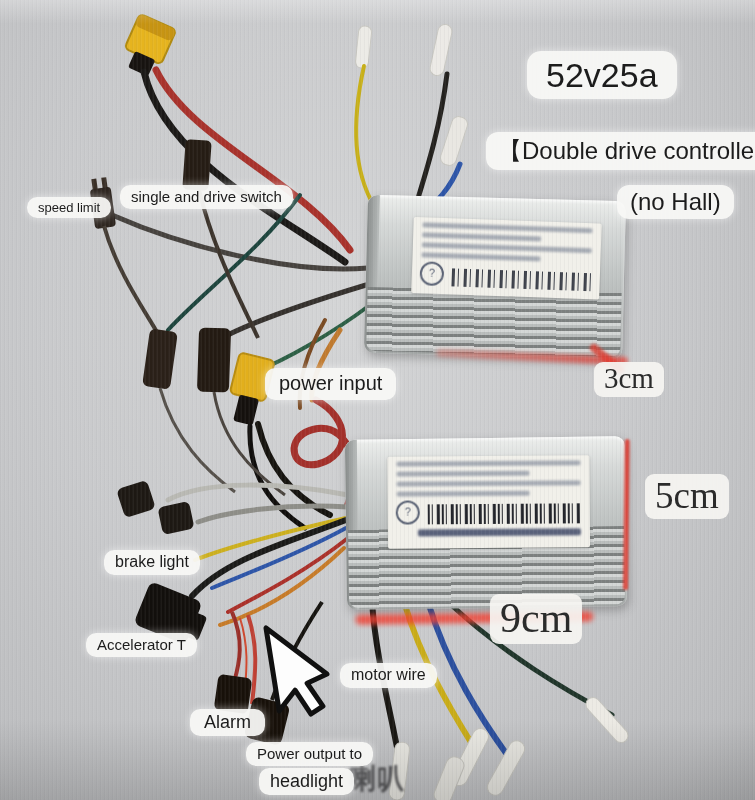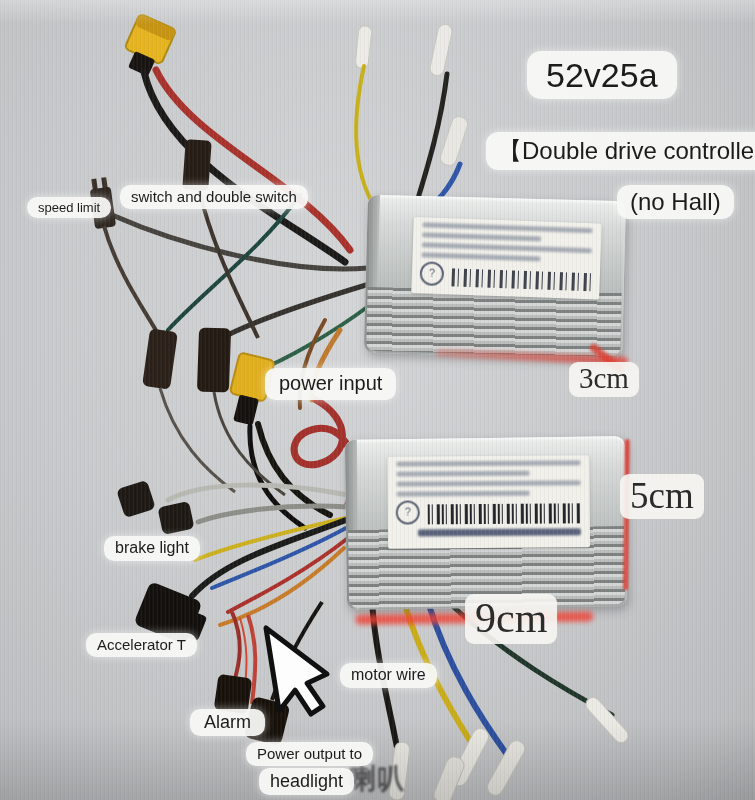--- a/index.html
+++ b/index.html
@@ -54,26 +54,26 @@
   
   #wires{position:absolute;left:0;top:0;z-index:1;}
   #frontart{position:absolute;left:0;top:0;z-index:6;pointer-events:none;}
 
   
   .bubble{position:absolute;z-index:7;background:rgba(248,248,246,.95);border-radius:10px;
     padding:3px 11px;color:#1c1c1c;white-space:nowrap;line-height:1.18;
     box-shadow:0 0 8px rgba(255,255,255,.55);}
   .dim{position:absolute;z-index:7;background:rgba(246,245,242,.92);border-radius:9px;
     padding:0px 10px 2px 10px;color:#2b2b2b;white-space:nowrap;
-    font-family:"Liberation Serif",serif;}
+    font-family:"Liberation Serif",serif;margin-left:25px;}
   #lbl-speed-limit{left:27px;top:197px;font-size:13px;}
   #lbl-sds{left:120px;top:185px;font-size:15px;}
   #lbl-power-input{left:265px;top:368px;font-size:20px;padding:4px 14px;}
   #lbl-brake{left:44px;top:488px;font-size:21px;padding:3px 14px;}
-  #lbl-brake-light{left:104px;top:536px;font-size:16px;text-align:center;}
+  #lbl-brake-light{left:104px;top:550px;font-size:16px;text-align:center;}
   #lbl-accel{left:86px;top:633px;font-size:15px;}
   #lbl-alarm{left:146px;top:709px;font-size:18px;padding:3px 14px;margin-left:44px;}
   #lbl-pout1{left:246px;top:742px;font-size:15px;}
   #lbl-headlight{left:259px;top:768px;font-size:18px;}
   #lbl-motor-wire{left:340px;top:663px;font-size:16px;}
   #lbl-spec{left:527px;top:51px;font-size:34px;padding:4px 19px;border-radius:14px;}
   #lbl-title{left:486px;top:132px;font-size:24px;padding:5px 12px;border-radius:12px;}
   #lbl-nohall{left:617px;top:185px;font-size:24px;padding:3px 13px;border-radius:12px;text-align:right;}
   #lbl-3cm{left:569px;top:362px;font-size:29px;}
   #lbl-5cm{left:620px;top:474px;font-size:37px;}
@@ -231,21 +231,21 @@
       <div class="lnd"></div>
     </div>
     <div class="red-right"></div>
     <div class="red-bottom"></div>
   </div>
 
   <span class="bubble" id="lbl-spec">52v25a</span>
   <span class="bubble" id="lbl-title">【Double drive controller</span>
   <span class="bubble" id="lbl-nohall">(no Hall)</span>
   <span class="bubble" id="lbl-speed-limit">speed limit</span>
-  <span class="bubble" id="lbl-sds">switch and double switch</span>
+  <span class="bubble" id="lbl-sds">single and drive switch</span>
   <span class="bubble" id="lbl-power-input">power input</span>
   <span class="bubble" id="lbl-brake-light">brake light</span>
   <span class="bubble" id="lbl-accel">Accelerator T</span>
   <span class="bubble" id="lbl-alarm">Alarm</span>
   <span class="bubble" id="lbl-pout1">Power output to</span>
   <span class="bubble" id="lbl-headlight">headlight</span>
   <span class="bubble" id="lbl-motor-wire">motor wire</span>
   <span class="dim" id="lbl-3cm">3cm</span>
   <span class="dim" id="lbl-5cm">5cm</span>
   <span class="dim" id="lbl-9cm">9cm</span>

